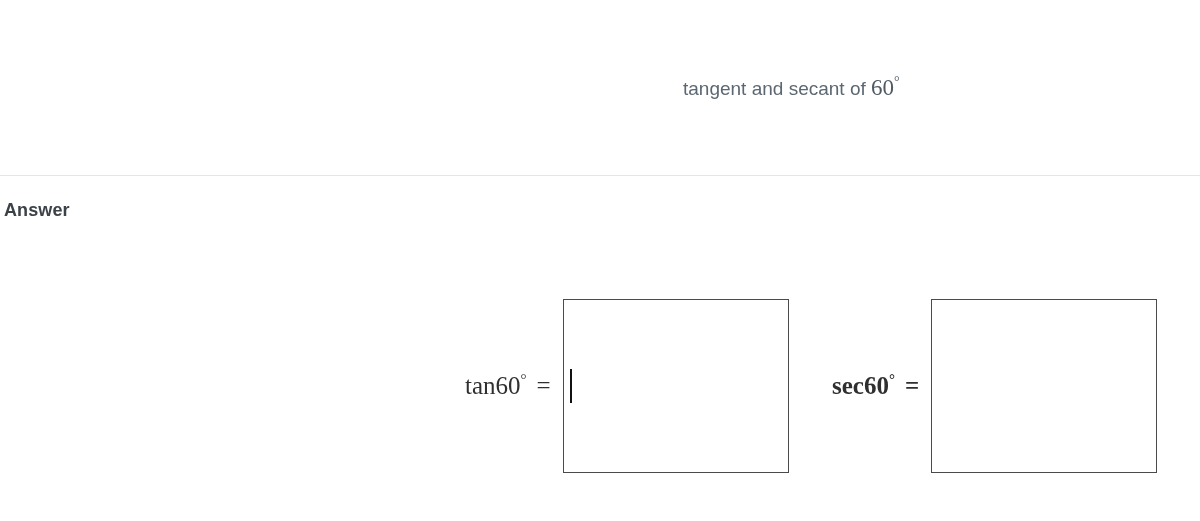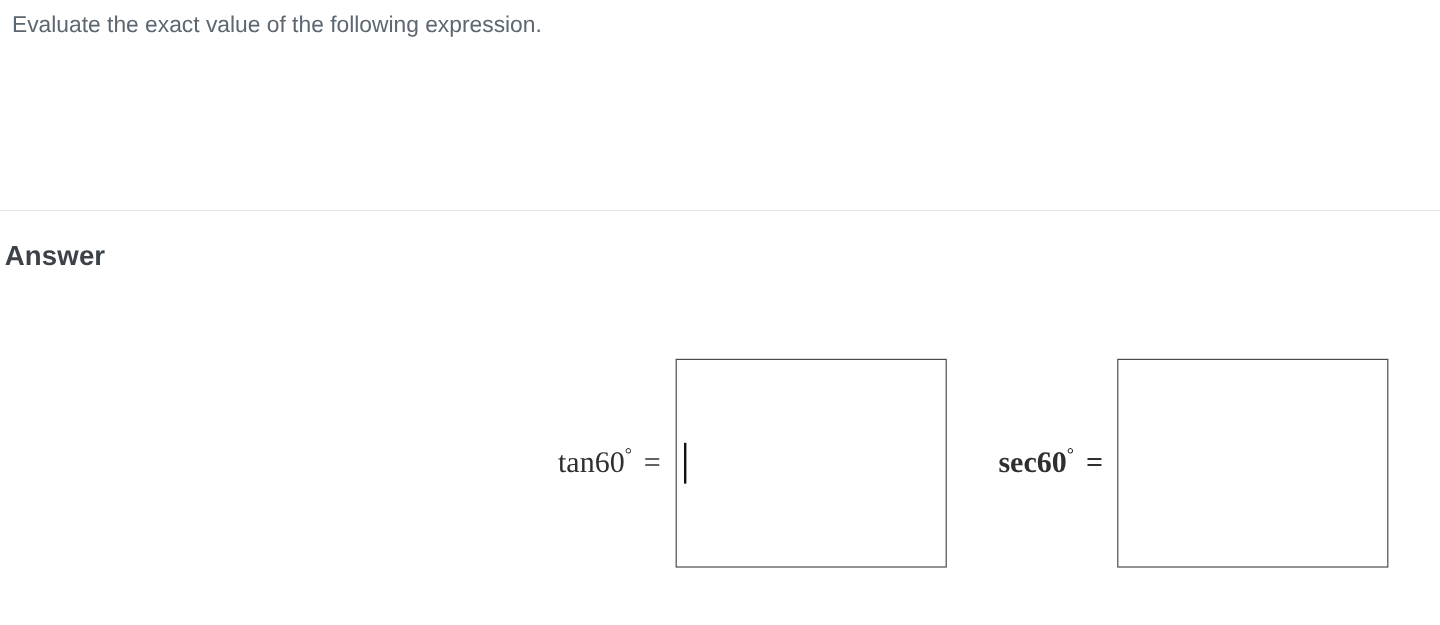--- a/index.html
+++ b/index.html
@@ -68,21 +68,21 @@
     width: 1200px;
     height: 1px;
     background: #e3e5e8;
   }
 
   
   #answer-heading {
     position: absolute;
     left: 4px;
     top: 200px;
-    font-size: 23px;
+    font-size: 18px;
     font-weight: bold;
     color: #3c4248;
     font-family: "Liberation Sans", sans-serif;
     letter-spacing: 0.1px;
   }
 
   
   #answer-area {
     position: absolute;
     left: 0;
@@ -140,22 +140,24 @@
     width: 2px;
     height: 34px;
     background: #111111;
   }
 </style>
 </head>
 <body>
 
 <div id="question-block">
 
-  <div id="question-prompt">Evaluate the exact value of the following expression.</div>
 
+  <div id="question-expression">
+    <span>tangent and secant of </span><span class="math-num">60</span><span class="math-deg">°</span>
+  </div>
 
 </div>
 
 <div id="section-divider"></div>
 
 <div id="answer-heading">Answer</div>
 
 <div id="answer-area">
 
   <div class="answer-group" id="answer-group-tan">

